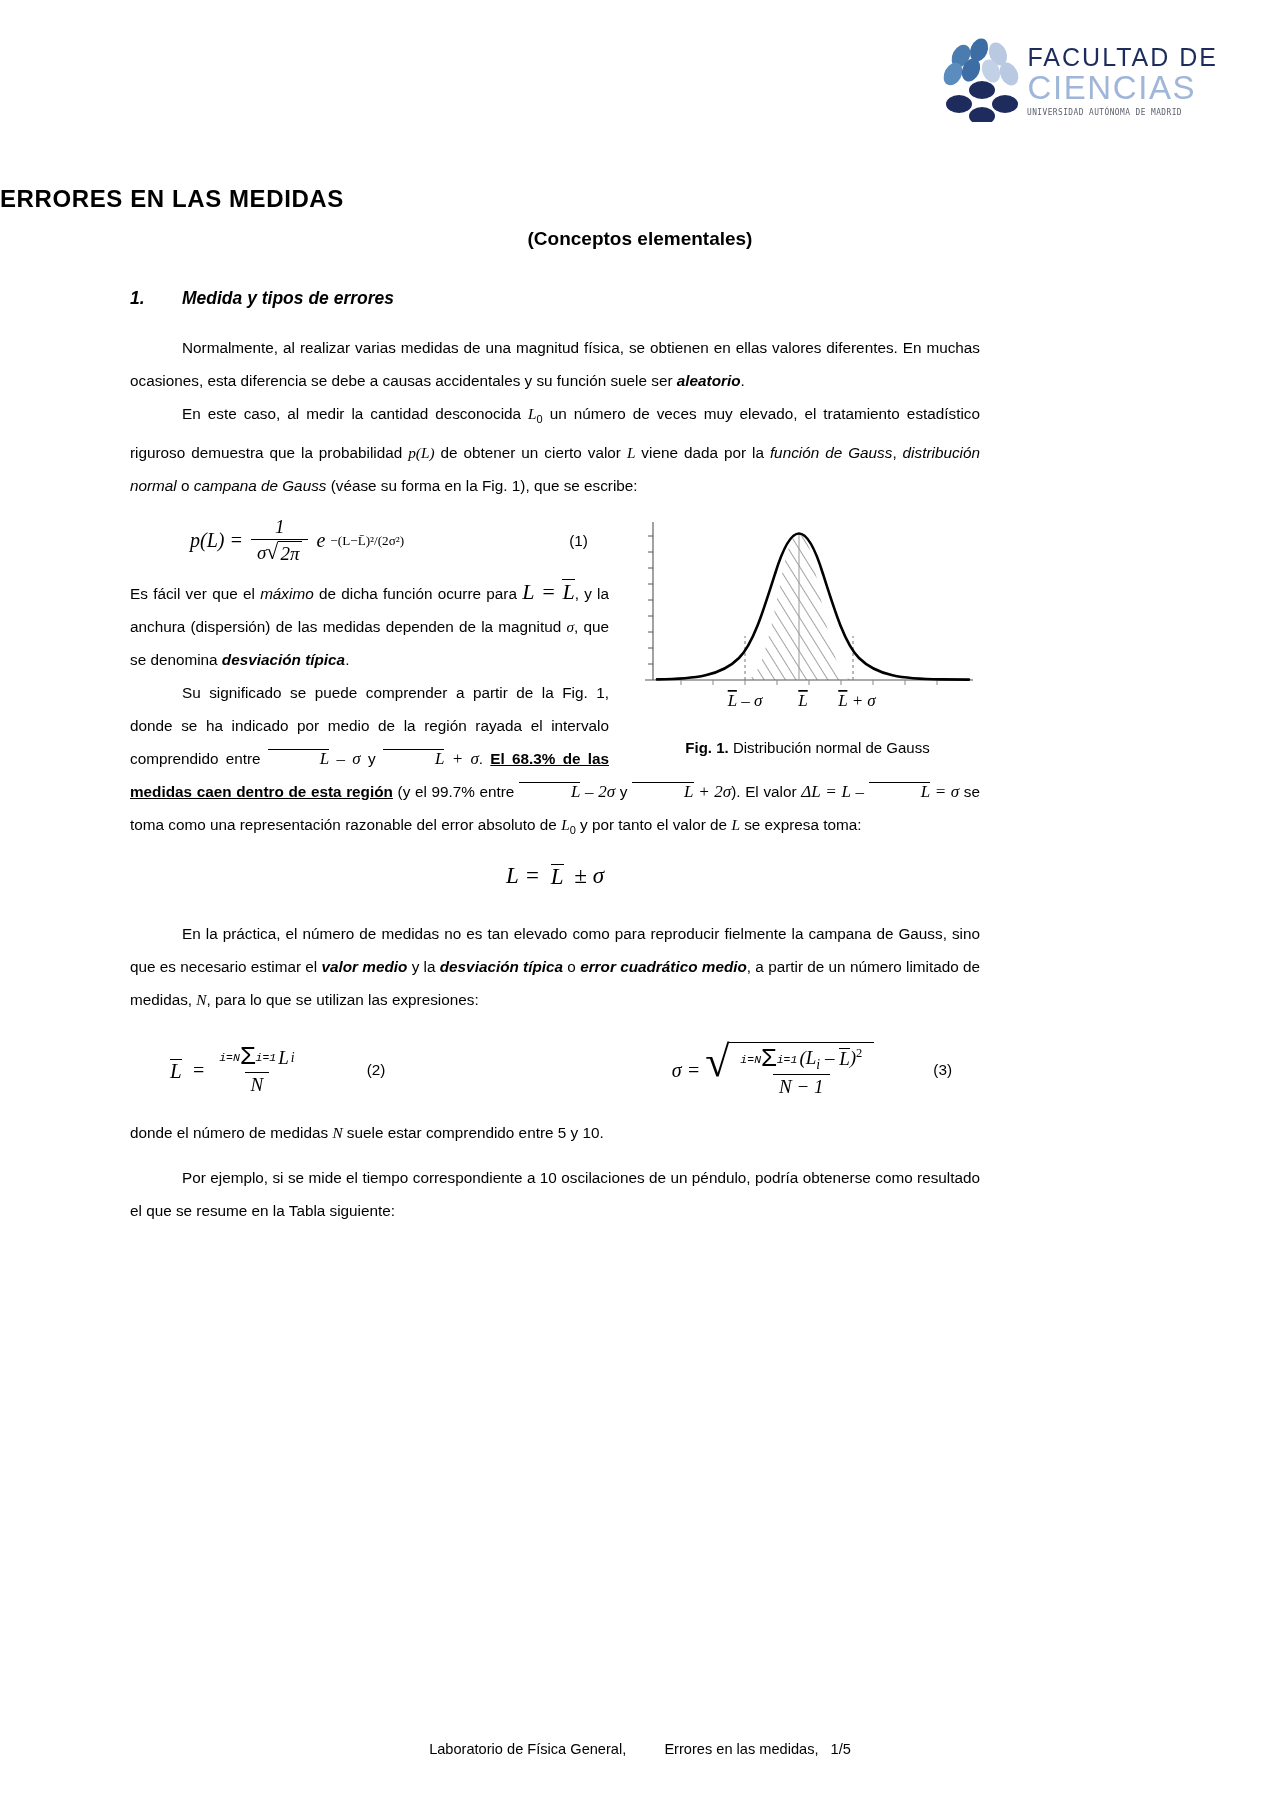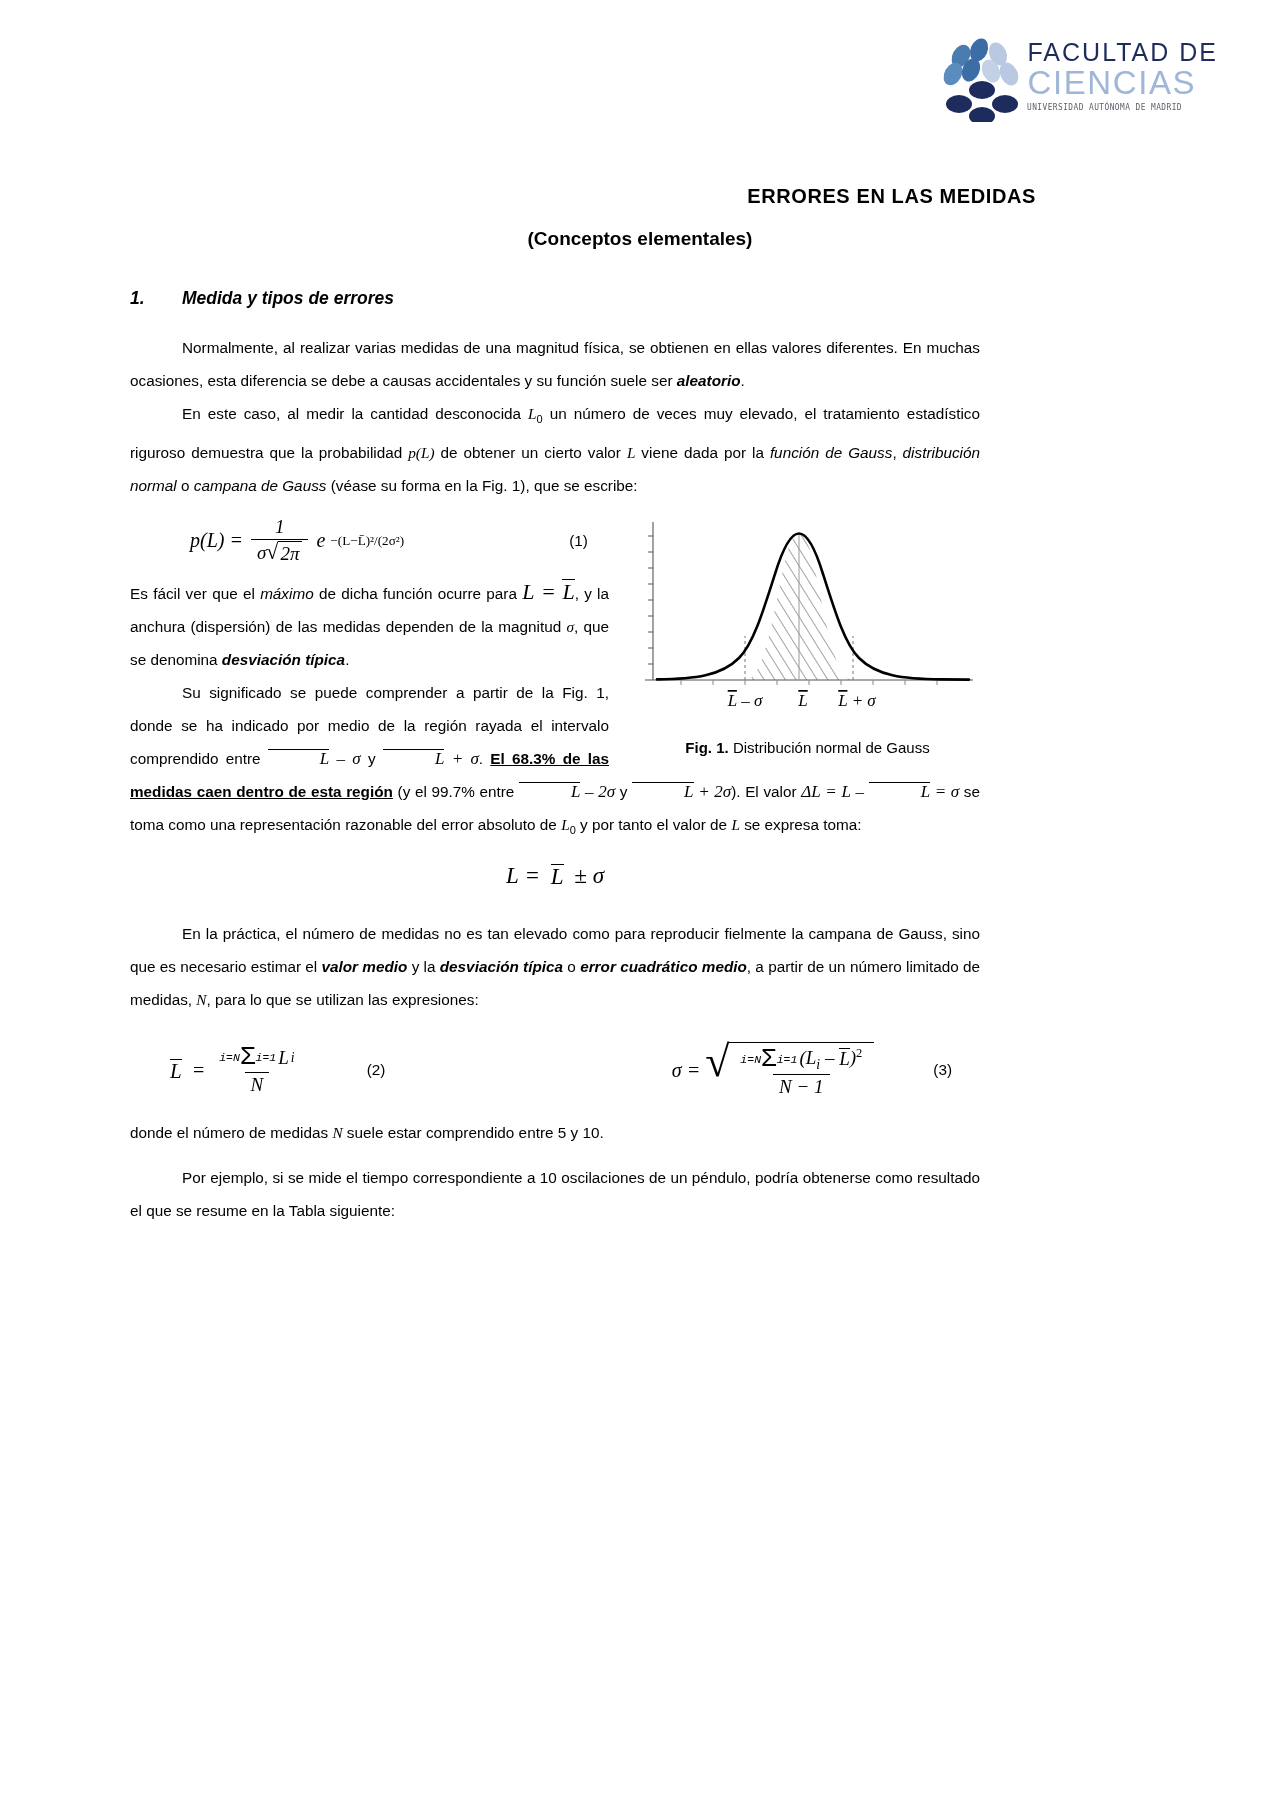--- a/index.html
+++ b/index.html
@@ -1,31 +1,31 @@
 <!DOCTYPE html>
 <html><head>
 <meta charset="utf-8">
 <style>
   html,body{margin:0;padding:0;background:#fff;}
   body{width:1280px;height:1811px;position:relative;
        font-family:"Liberation Sans",sans-serif;color:#000;overflow:hidden;}
   .page{position:absolute;inset:0;padding:0;}
 
   
-  .logo-wrap{position:absolute;top:34px;right:62px;display:flex;align-items:flex-start;gap:0;}
+  .logo-wrap{position:absolute;top:34px;right:62px;display:flex;align-items:center;gap:0;}
   .logo-mark{width:92px;height:88px;position:relative;flex:none;}
   .logo-text{padding-top:6px;}
   .fac{font-size:25px;letter-spacing:2.0px;color:#1d2c5c;line-height:1.02;font-weight:400;}
   .cie{font-size:33px;letter-spacing:1.6px;color:#9fb6d8;line-height:1.04;font-weight:400;}
   .uam{font-size:8.5px;letter-spacing:.5px;color:#5a5f6b;margin-top:2px;
        font-family:"DejaVu Sans Mono",monospace;transform:scaleX(.92);transform-origin:left;}
 
   
-  .doc-title{position:absolute;top:185px;left:0;width:1036px;text-align:right;
-             font-size:20px;font-weight:bold;letter-spacing:.6px;}
+  .doc-title{position:absolute;top:185px;left:0;width:1036px;text-align:left;
+             font-size:24px;font-weight:bold;letter-spacing:.6px;}
   .doc-sub{position:absolute;top:228px;left:0;width:1280px;text-align:center;
            font-size:19px;font-weight:bold;}
 
   
   .content{position:absolute;left:130px;top:288px;width:850px;}
   .h2{font-size:17.5px;font-weight:bold;font-style:italic;margin:0 0 22px 0;display:flex;}
   .h2 .num{width:52px;flex:none;}
   p.tx{font-size:15.3px;line-height:33px;margin:0;text-align:justify;}
   p.ind{text-indent:52px;}
   .ital{font-style:italic;}
@@ -248,14 +248,20 @@
         </span>
         <span class="eqnum" style="margin-left:54px">(3)</span>
       </span>
     </div>
 
     <p class="tx"><span>donde el número de medidas </span><span class="mvar">N</span><span> suele estar comprendido entre 5 y 10.</span></p>
 
     <p class="tx ind" style="margin-top:12px">Por ejemplo, si se mide el tiempo correspondiente a 10 oscilaciones de un péndulo, podría obtenerse como resultado el que se resume en la Tabla siguiente:</p>
   </div>
 
+  <div class="footer">
+    <span>Laboratorio de Física General,</span>
+    <span class="fsp"></span>
+    <span>Errores en las medidas,</span>
+    <span>1/5</span>
+  </div>
 
 </div>
 
 </body></html>

